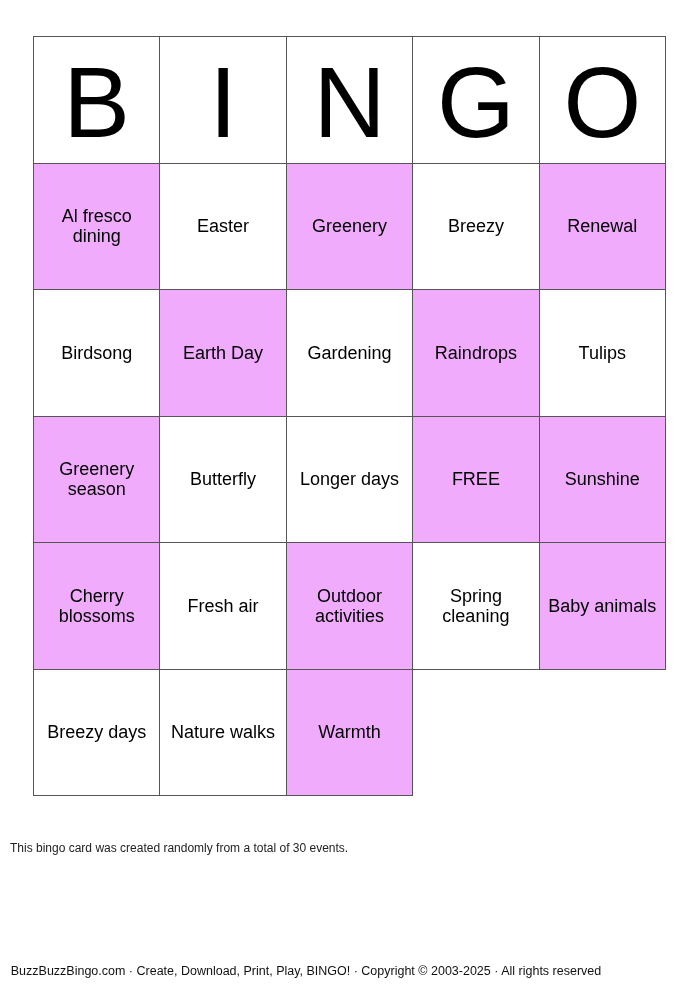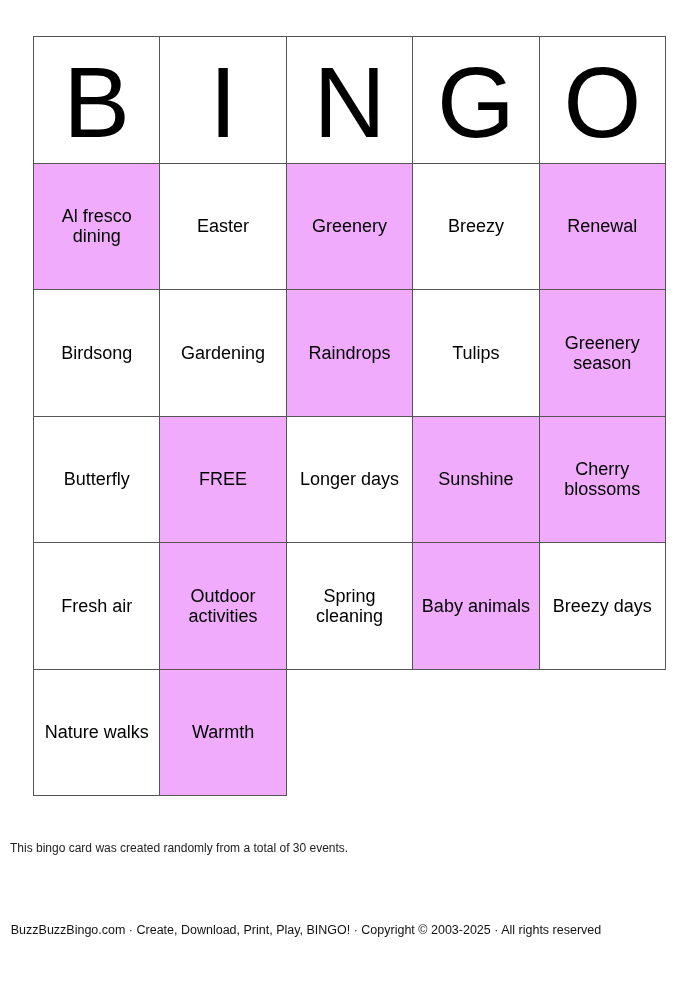--- a/index.html
+++ b/index.html
@@ -55,21 +55,21 @@
       position: absolute;
       left: 10px;
       top: 841px;
       font-size: 12px;
       color: #222;
     }
     .footer {
       position: absolute;
       left: 0;
       width: 612px;
-      top: 923px;
+      top: 964px;
       text-align: center;
       font-size: 12.5px;
       color: #111;
     }
   </style>
 </head>
 <body>
 
 <div class="card">
 
@@ -79,28 +79,29 @@
   <div class="cell header-cell">G</div>
   <div class="cell header-cell">O</div>
 
   <div class="cell item-cell shaded">Al fresco dining</div>
   <div class="cell item-cell">Easter</div>
   <div class="cell item-cell shaded">Greenery</div>
   <div class="cell item-cell">Breezy</div>
   <div class="cell item-cell shaded">Renewal</div>
 
   <div class="cell item-cell">Birdsong</div>
+  <div class="cell item-cell shaded">Earth Day</div>
   <div class="cell item-cell">Gardening</div>
   <div class="cell item-cell shaded">Raindrops</div>
   <div class="cell item-cell">Tulips</div>
 
   <div class="cell item-cell shaded">Greenery season</div>
   <div class="cell item-cell">Butterfly</div>
+  <div class="cell item-cell">Longer days</div>
   <div class="cell item-cell shaded">FREE</div>
-  <div class="cell item-cell">Longer days</div>
   <div class="cell item-cell shaded">Sunshine</div>
 
   <div class="cell item-cell shaded">Cherry blossoms</div>
   <div class="cell item-cell">Fresh air</div>
   <div class="cell item-cell shaded">Outdoor activities</div>
   <div class="cell item-cell">Spring cleaning</div>
 
   <div class="cell item-cell shaded">Baby animals</div>
   <div class="cell item-cell">Breezy days</div>
   <div class="cell item-cell">Nature walks</div>

